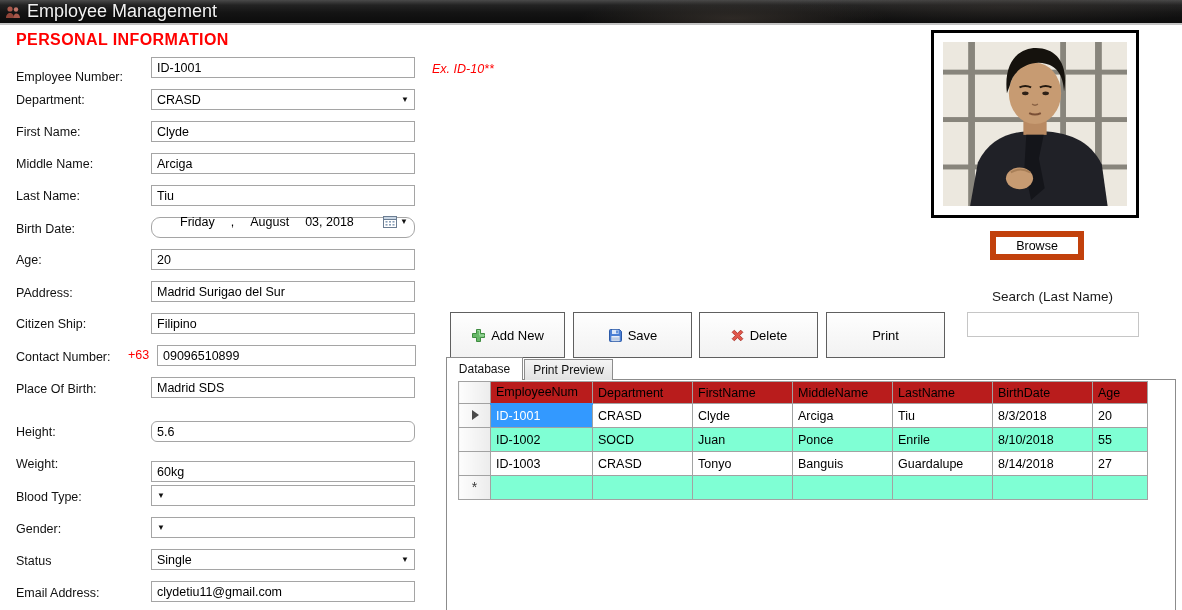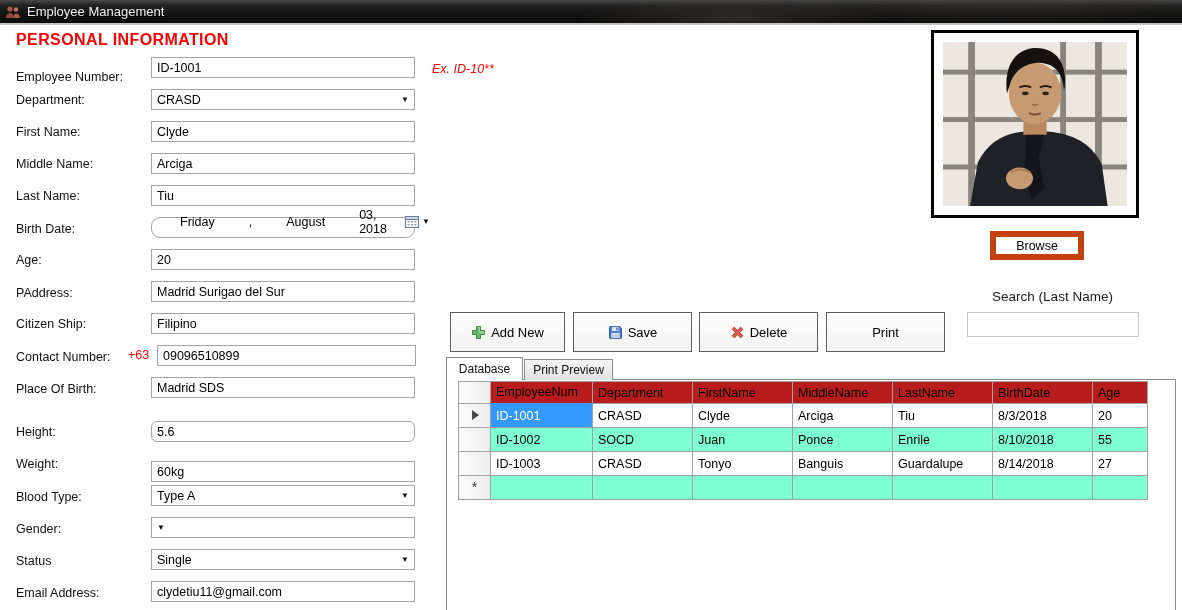--- a/index.html
+++ b/index.html
@@ -13,38 +13,38 @@
   .titlebar{
     position:absolute;left:0;top:0;width:1182px;height:23px;
     background:
       radial-gradient(ellipse 220px 30px at 62% 80%, rgba(70,62,55,.55), transparent 70%),
       radial-gradient(ellipse 300px 26px at 85% 30%, rgba(55,50,46,.5), transparent 70%),
       linear-gradient(180deg,#4a4a4a 0%,#232323 22%,#141414 55%,#0c0c0c 100%);
     border-bottom:2px solid #c2c2c2;
     display:flex;align-items:center;
   }
   .titlebar .app-icon{width:16px;height:14px;margin-left:5px;flex:0 0 auto;}
-  .titlebar .title{color:#f2f2f2;font-size:13px;margin-left:6px;text-shadow:0 1px 2px #000;}
+  .titlebar .title{color:#f2f2f2;font-size:18px;margin-left:6px;text-shadow:0 1px 2px #000;}
   
   .heading{
     position:absolute;left:16px;top:31px;
     color:var(--accent-red,#ff0000);font-weight:bold;font-size:16px;letter-spacing:.4px;
   }
   
   .lbl{position:absolute;left:16px;font-size:12.5px;color:#111;white-space:nowrap;}
   .inp,.combo,.datepicker{
     position:absolute;left:151px;width:264px;height:21px;box-sizing:border-box;
     border:1px solid #a5a5a5;background:#fff;font-size:12.5px;color:#000;
     font-family:"Liberation Sans",sans-serif;
   }
   .inp{padding:1px 5px;outline:none;}
   .combo{display:flex;align-items:center;padding:0 5px;cursor:default;}
   .combo .combo-val{flex:1 1 auto;}
   .caret{font-size:8px;color:#111;line-height:1;}
-  .datepicker{display:flex;align-items:center;padding:0 6px 12px 28px;gap:18px;border-radius:9px;}
+  .datepicker{display:flex;align-items:center;padding:0 6px 12px 28px;gap:0;border-radius:9px;}
   .datepicker span.seg{margin-right:16px;}
   .datepicker .dp-sep{margin-right:16px;}
   .dp-icons{margin-left:auto;display:flex;align-items:center;gap:3px;}
   .hint{position:absolute;left:432px;top:62px;color:var(--accent-red,#ff0000);font-size:12.5px;font-style:italic;}
   .prefix{position:absolute;left:128px;top:348px;color:var(--accent-red,#ff0000);font-size:12.5px;}
   
   .photo-frame{
     position:absolute;left:931px;top:30px;width:208px;height:188px;box-sizing:border-box;
     border:3px solid #000;background:#fff;padding:9px;
   }
@@ -56,21 +56,21 @@
   }
   
   .search-label{position:absolute;left:960px;top:289px;width:185px;text-align:center;font-size:13.5px;color:#1a1a1a;}
   .search-input{
     position:absolute;left:967px;top:312px;width:172px;height:25px;box-sizing:border-box;
     border:1px solid #c6c6c6;background:#fff;font-size:13px;padding:2px 5px;outline:none;
     font-family:"Liberation Sans",sans-serif;
   }
   
   .btn{
-    position:absolute;top:312px;height:40px;box-sizing:border-box;
+    position:absolute;top:312px;height:46px;box-sizing:border-box;
     border:1px solid #5f5f5f;background:linear-gradient(180deg,#fefefe,#f2f2f2);
     display:flex;align-items:center;justify-content:center;gap:5px;
     font-size:13px;color:#000;cursor:default;font-family:"Liberation Sans",sans-serif;
   }
   .btn-addnew{left:450px;width:115px;}
   .btn-save{left:573px;width:119px;}
   .btn-delete{left:699px;width:119px;}
   .btn-print{left:826px;width:119px;}
   .btn svg{flex:0 0 auto;}
   
@@ -188,21 +188,20 @@
 <input class="inp" style="top: 377px;" value="Madrid SDS">
 
 <div class="lbl" style="top:425px">Height:</div>
 <input class="inp" style="top: 421px; border-radius: 6px;" value="5.6">
 
 <div class="lbl" style="top:457px">Weight:</div>
 <input class="inp" style="top: 453px; margin-top: 8px;" value="60kg">
 
 <div class="lbl" style="top:490px">Blood Type:</div>
 <div class="combo" style="top:485px">
-  <span class="combo-val">Type A</span>
   <span class="caret">▼</span>
 </div>
 
 <div class="lbl" style="top:522px">Gender:</div>
 <div class="combo" style="top:517px">
   <span class="caret">▼</span>
 </div>
 
 <div class="lbl" style="top:554px">Status</div>
 <div class="combo" style="top:549px">

